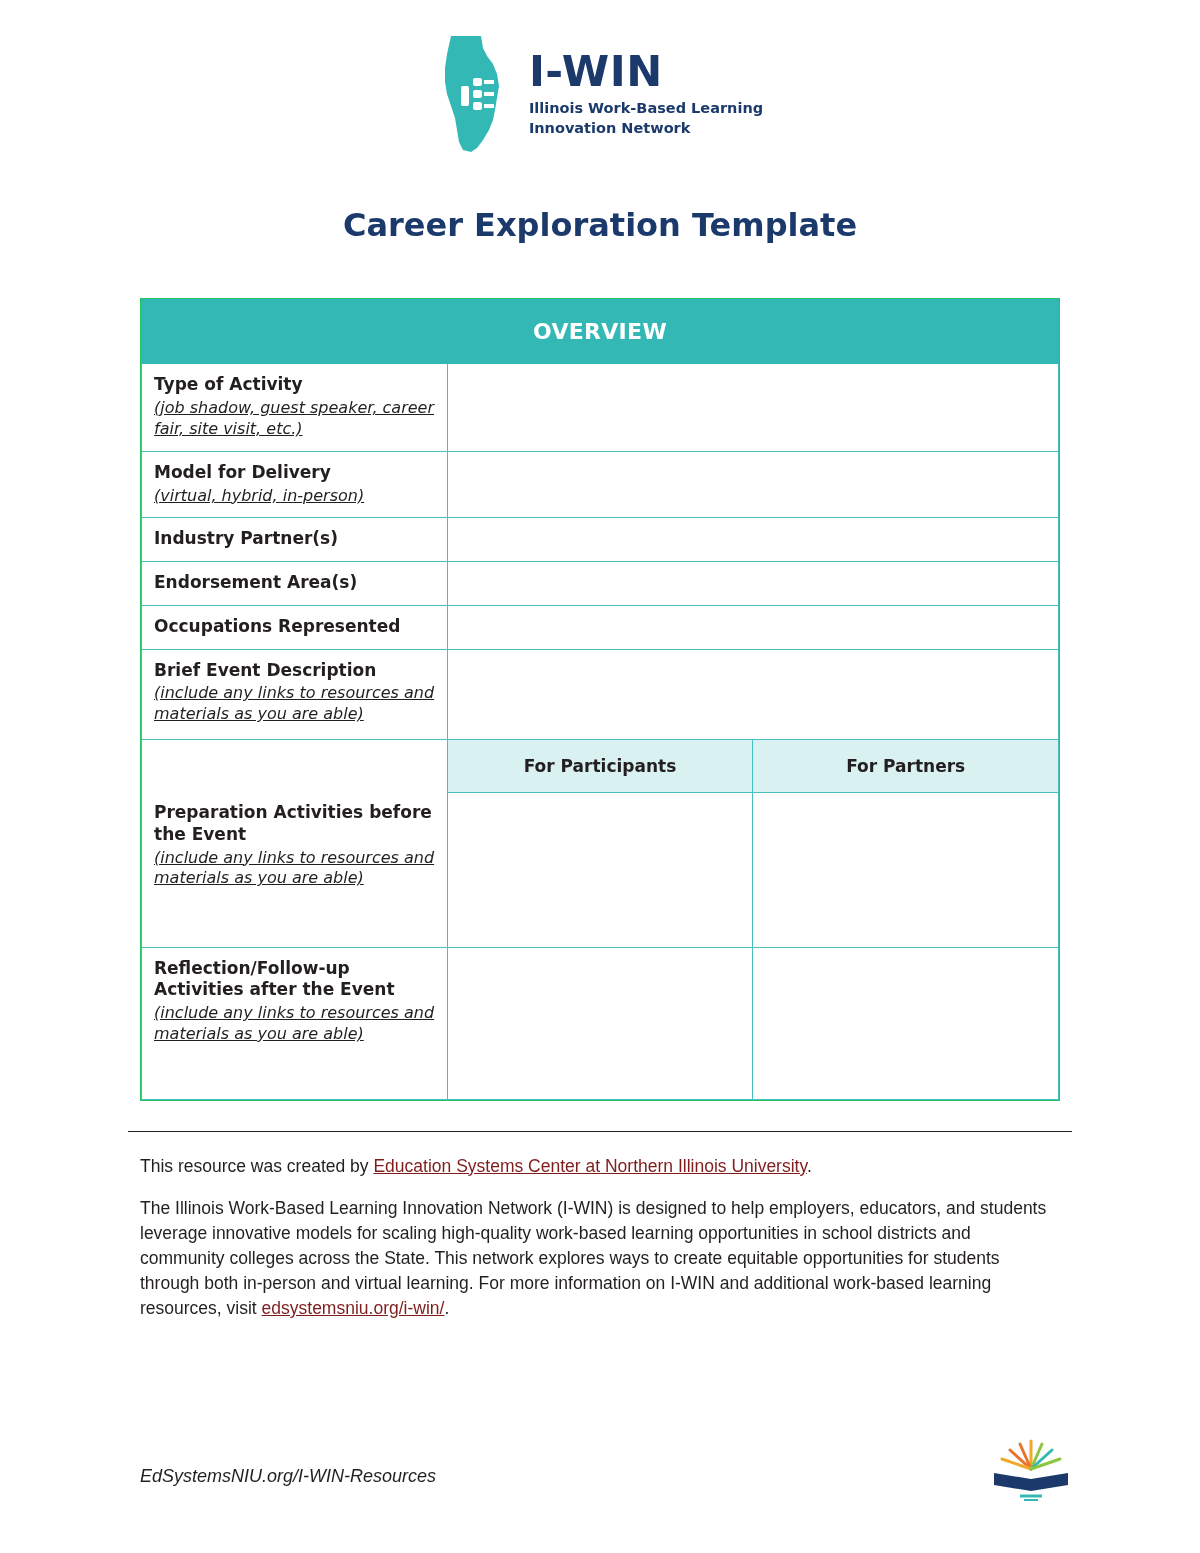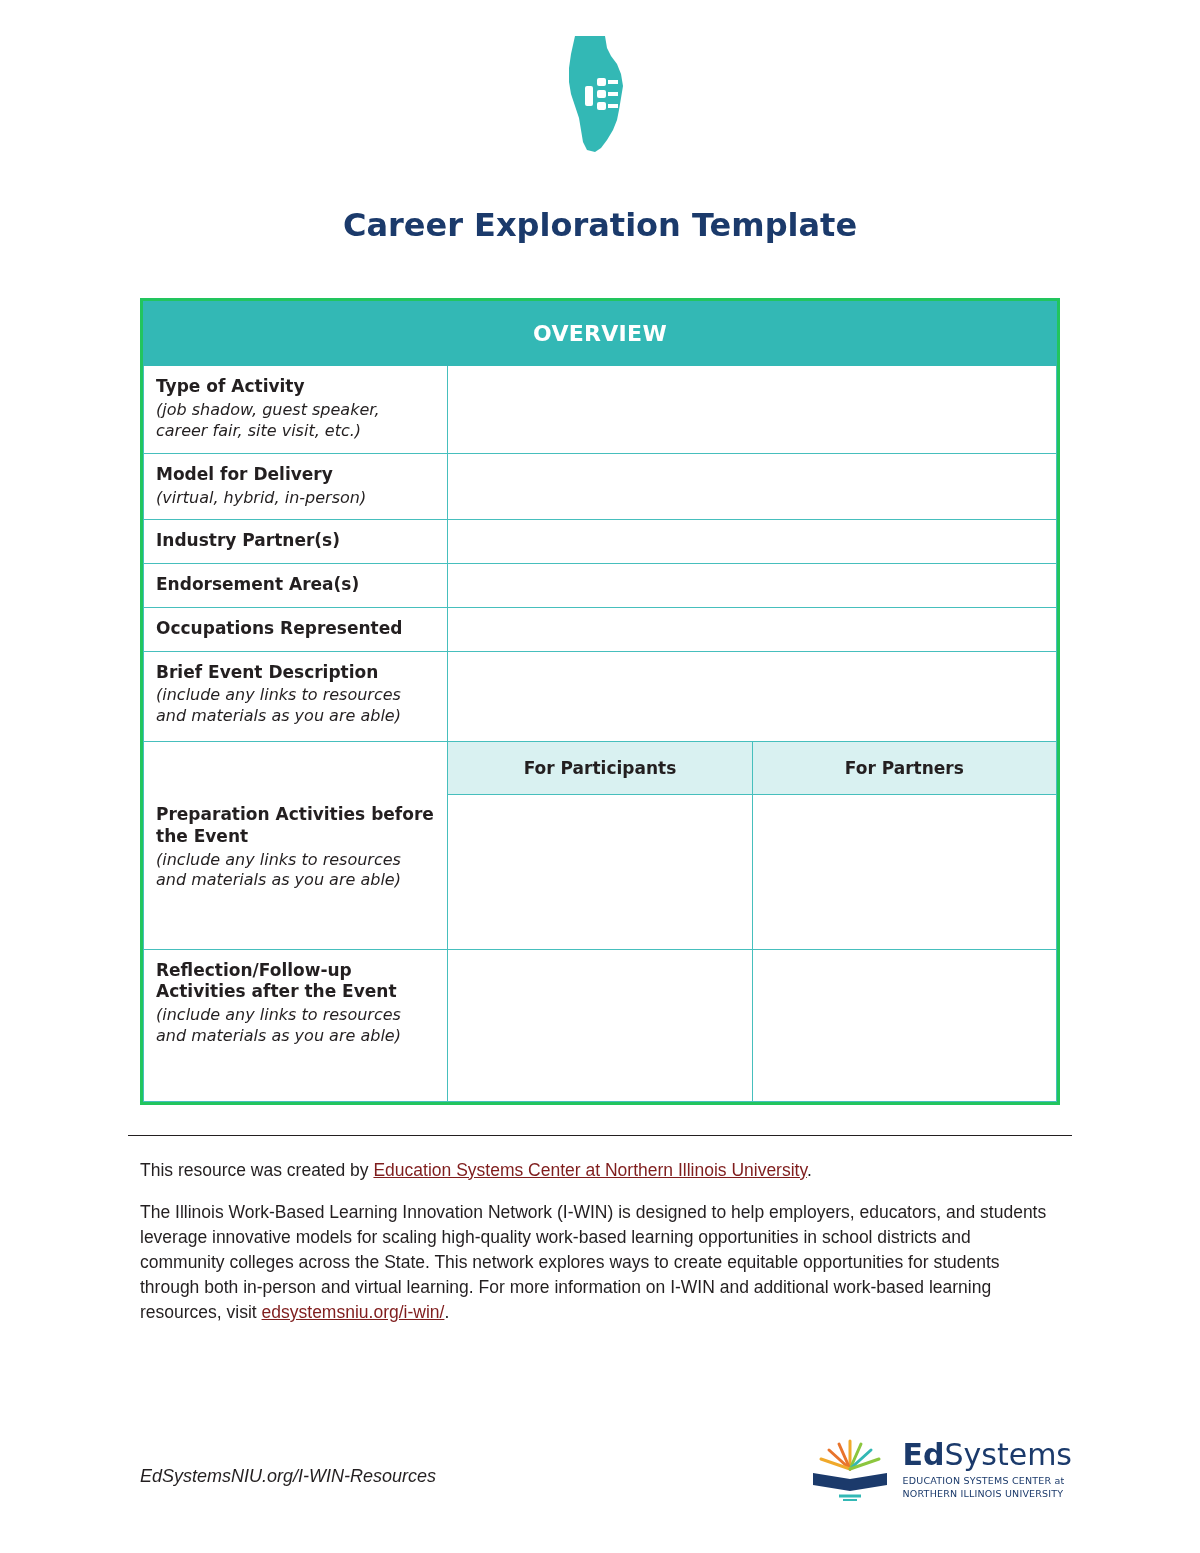--- a/index.html
+++ b/index.html
@@ -59,21 +59,21 @@
     font-size: 32px;
     font-weight: bold;
     color: #1b3a6b;
     margin-top: 52px;
     font-family: "DejaVu Sans", sans-serif;
   }
 
   
   .tbl-wrap {
     margin: 54px 140px 4px 140px;
-    border: 3px solid #22c55e;
+    border: 1px solid #22c55e;
   }
   table.form {
     width: 100%;
     border-collapse: collapse;
     table-layout: fixed;
   }
   table.form td {
     border: 1px solid #46bfbd;
     vertical-align: top;
     padding: 10px 12px;
@@ -98,20 +98,21 @@
     font-family: "DejaVu Sans", sans-serif;
   }
   .lbl .hint {
     display: block;
     font-weight: normal;
     font-style: italic;
     font-size: 16px;
     line-height: 1.3;
     margin-top: 2px;
     font-family: "DejaVu Sans", sans-serif;
+    text-decoration: underline;
   }
   .val { background: #ffffff; }
   .subhead {
     background: #d9f1f1;
     text-align: center;
     font-size: 17px;
     font-weight: bold;
     color: #231f20;
     padding: 16px 16px !important;
     font-family: "DejaVu Sans", sans-serif;
@@ -195,20 +196,27 @@
         <g fill="#ffffff">
           <rect x="24" y="52" width="8" height="20" rx="2"></rect>
           <rect x="36" y="44" width="9" height="8" rx="2"></rect>
           <rect x="36" y="56" width="9" height="8" rx="2"></rect>
           <rect x="36" y="68" width="9" height="8" rx="2"></rect>
           <rect x="47" y="46" width="10" height="4"></rect>
           <rect x="47" y="58" width="10" height="4"></rect>
           <rect x="47" y="70" width="10" height="4"></rect>
         </g>
       </svg>
+    </span>
+    <span class="logo-text">
+      <div class="logo-word">I-WIN</div>
+      <div class="logo-sub">
+        <div>Illinois Work-Based Learning</div>
+        <div>Innovation Network</div>
+      </div>
     </span>
   </div>
 
   <div class="doc-title">Career Exploration Template</div>
 
   <div class="tbl-wrap">
     <table class="form">
       <tbody>
           <tr>
         <td class="band" colspan="3">OVERVIEW</td>
@@ -301,23 +309,16 @@
             <line x1="41" y1="30" x2="20" y2="11" stroke="#e8742c"></line>
             <line x1="41" y1="30" x2="62" y2="11" stroke="#33b8b5"></line>
             <line x1="41" y1="30" x2="12" y2="20" stroke="#f0a92b"></line>
             <line x1="41" y1="30" x2="70" y2="20" stroke="#8cc63e"></line>
           </g>
           <path d="M4 34 L41 40 L78 34 L78 46 L41 52 L4 46 Z" fill="#1b3a6b"></path>
           <line x1="30" y1="57" x2="52" y2="57" stroke="#33b8b5" stroke-width="3"></line>
           <line x1="34" y1="61" x2="48" y2="61" stroke="#33b8b5" stroke-width="2"></line>
         </svg>
       </span>
-      <span class="edsys-txt">
-        <div class="edsys-name"><b>Ed</b><span>Systems</span></div>
-        <div class="edsys-sub">
-          <div>EDUCATION SYSTEMS CENTER at</div>
-          <div>NORTHERN ILLINOIS UNIVERSITY</div>
-        </div>
-      </span>
     </div>
   </div>
 
 </div>
 
 </body></html>

